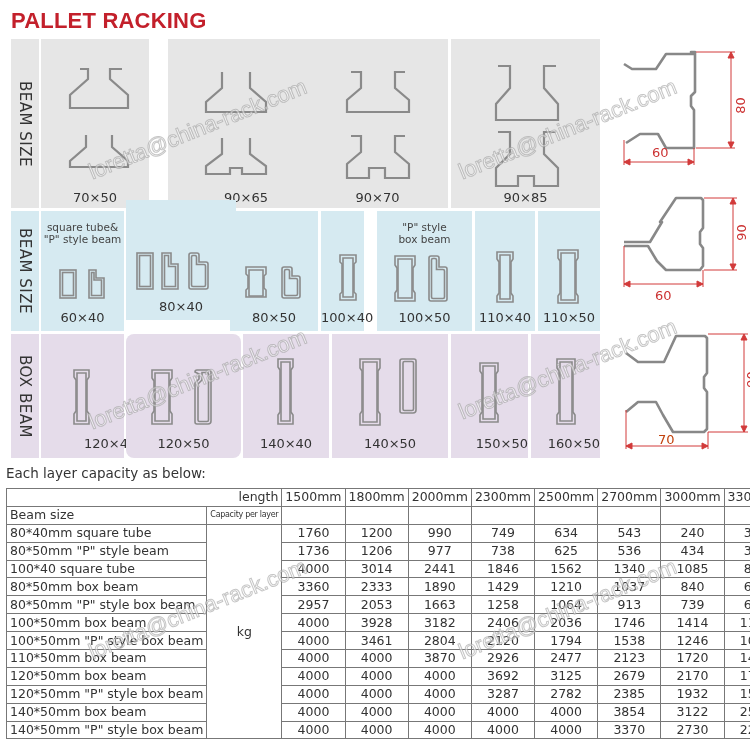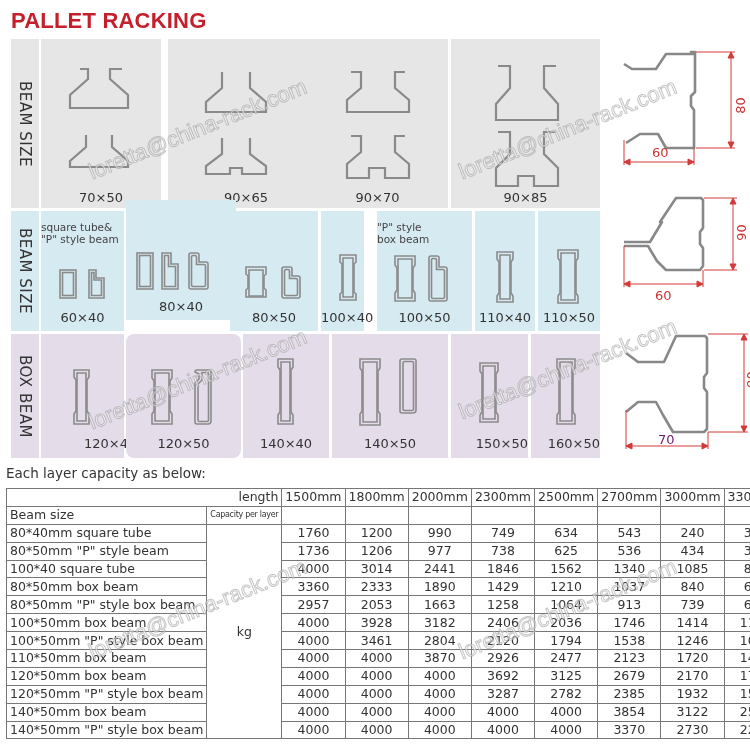--- a/index.html
+++ b/index.html
@@ -5,42 +5,42 @@
   html,body{margin:0;padding:0;background:#fff;}
   body{width:750px;height:751px;position:relative;overflow:hidden;font-family:"DejaVu Sans",sans-serif;color:#333;}
   .title{position:absolute;left:11px;top:8px;font-family:"Liberation Sans",sans-serif;font-weight:bold;font-size:22px;color:#c3202b;letter-spacing:0.2px;}
   .cell{position:absolute;box-sizing:border-box;}
   .gray{background:#e6e6e6;}
   .blue{background:#d6eaf1;}
   .purple{background:#e5dcea;}
   .sidelabel{display:flex;align-items:center;justify-content:center;}
   .sidelabel span{writing-mode:vertical-rl;font-size:15px;color:#333;letter-spacing:0.5px;font-family:"DejaVu Sans",sans-serif;}
   .lbl{position:absolute;left:0;right:0;text-align:center;font-size:13px;color:#333;font-family:"DejaVu Sans",sans-serif;}
-  .note{position:absolute;left:0;right:0;font-size:10.5px;line-height:12px;color:#444;}
+  .note{position:absolute;left:0;right:0;text-align:center;font-size:10.5px;line-height:12px;color:#444;}
   svg.shape{position:absolute;overflow:visible;}
   .wm{position:absolute;font-family:"Liberation Sans",sans-serif;font-size:22px;color:rgba(255,255,255,0.55);-webkit-text-stroke:1px rgba(150,150,150,0.55);transform:rotate(-22deg);transform-origin:left center;white-space:nowrap;pointer-events:none;}
   .caption{position:absolute;left:6px;top:465px;font-size:13.5px;color:#333;}
   table.cap{position:absolute;left:6px;top:488px;border-collapse:collapse;font-family:"DejaVu Sans",sans-serif;font-size:12.5px;color:#333;}
   table.cap td{border:1px solid #777;height:16.9px;padding:0 3px;white-space:nowrap;line-height:14px;}
   table.cap td.num{text-align:center;}
   table.cap td.hdr{text-align:center;}
   td.unit{text-align:center;vertical-align:middle;}
   .small{font-size:8px;letter-spacing:-0.3px;}
 </style>
 </head>
 <body>
 
 <div class="title">PALLET RACKING</div>
 
 <div>
   <div class="cell gray sidelabel" style="left:11px;top:39px;width:28px;height:169px;">
     <span>BEAM SIZE</span>
   </div>
 
-  <div class="cell gray" style="left:41px;top:39px;width:120px;height:169px;">
+  <div class="cell gray" style="left:41px;top:39px;width:108px;height:169px;">
     <svg class="shape" style="left:25px;top:28px;" width="70" height="100">
       <g fill="none" stroke="#8a8a8a" stroke-width="2.2">
         <path d="M14 2 H22 V12 L4 28 V41 H62 V28 L44 12 V2 H56"></path>
         <path d="M20 68 V80 L4 94 V100 H62 V94 L46 80 V68"></path>
       </g>
     </svg>
     <div class="lbl" style="top:151px;">70×50</div>
   </div>
 
   <div class="cell gray" style="left:168px;top:39px;width:156px;height:169px;">
@@ -285,21 +285,21 @@
         <line x1="88" y1="392" x2="88" y2="409"></line>
       <polygon points="6,406 12,403 12,409"></polygon>
         <polygon points="88,406 82,403 82,409"></polygon>
     </g>
   </svg>
   <div style="position:absolute;left:732px;top:98px;transform:rotate(-90deg);font-size:13px;color:#c33;">80</div>
   <div style="position:absolute;left:652px;top:145px;font-size:13px;color:#c33;">60</div>
   <div style="position:absolute;left:733px;top:225px;transform:rotate(-90deg);font-size:13px;color:#c33;">90</div>
   <div style="position:absolute;left:655px;top:288px;font-size:13px;color:#c33;">60</div>
   <div style="position:absolute;left:743px;top:372px;transform:rotate(-90deg);font-size:13px;color:#c33;">90</div>
-  <div style="position:absolute;left:658px;top:432px;font-size:13px;color:#701a75;">70</div>
+  <div style="position:absolute;left:658px;top:432px;font-size:13px;color:#c2410c;">70</div>
 </div>
 
 <div class="caption">Each layer capacity as below:</div>
 
 <table class="cap">
   <tbody>
     <tr>
       <td colspan="2" style="text-align:right;width:246px;">length</td>
       <td class="hdr" style="width:57px;">1500mm</td>
       <td class="hdr" style="width:57px;">1800mm</td>

